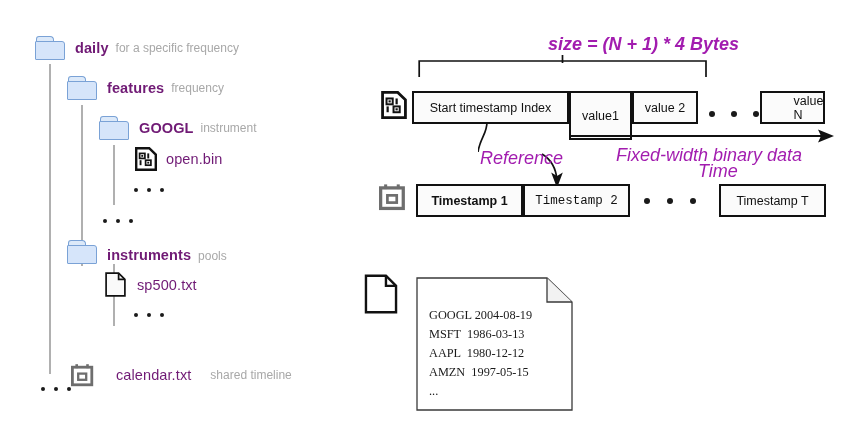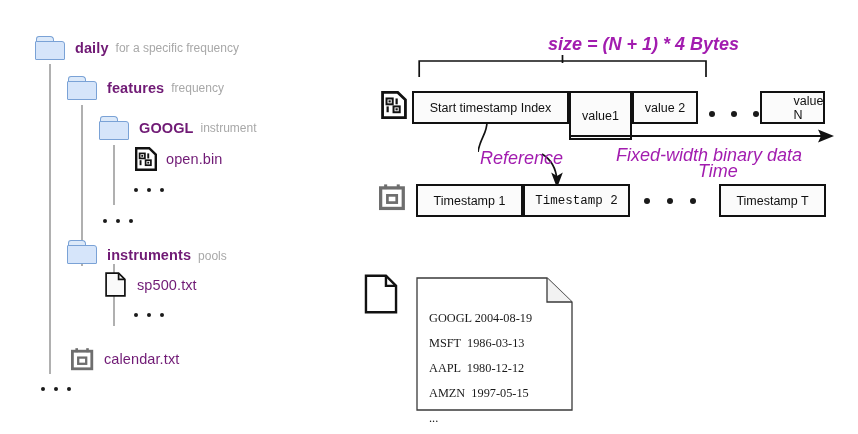--- a/index.html
+++ b/index.html
@@ -39,21 +39,21 @@
   .dbox{position:absolute;border:2.2px solid #111;background:#fbfbfb;
         display:flex;align-items:center;justify-content:center;
         font-size:12.5px;color:#111;box-sizing:border-box;}
   .lbl{position:absolute;font-size:18px;color:#a21caf;white-space:nowrap;font-style:italic;}
   .lbl.b{font-weight:bold;}
 
   
   .sheet{position:absolute;background:#fff;
          box-shadow:2px 2px 0 0 rgba(0,0,0,.18);}
   .sheet .txt{position:absolute;left:14px;top:22px;
-       font-family:"Liberation Serif",serif;font-size:12.3px;line-height:25px;
+       font-family:"Liberation Serif",serif;font-size:12.3px;line-height:19px;
        color:#1a1a1a;white-space:pre;}
 </style>
 </head>
 <body>
 
 <div class="stage">
 
   <div>
 
     <div class="tree-line" style="left:49px;top:64px;height:310px;"></div>
@@ -133,30 +133,31 @@
       </span>
       <span class="name" style="margin-left:11px;font-weight:normal;">sp500.txt</span>
     </div>
 
     <div class="dots" style="left:134px;top:313px;">
       <i></i>
         <i></i>
         <i></i>
     </div>
 
-    <div class="row" style="left:71px;top:347px;">
+    <div class="row" style="left:71px;top:363px;gap:12px;">
       <span class="calicon">
         <svg width="24" height="24" viewBox="0 0 24 24">
           <rect x="4.4" y="1.2" width="2.6" height="4" fill="#6e6e6e"></rect>
           <rect x="15.2" y="1.2" width="2.6" height="4" fill="#6e6e6e"></rect>
           <rect x="1.4" y="4.2" width="19.4" height="17.6" fill="none" stroke="#6e6e6e" stroke-width="2.8"></rect>
           <rect x="7.2" y="10.6" width="8" height="6.2" fill="none" stroke="#6e6e6e" stroke-width="2.3"></rect>
         </svg>
       </span>
       <span class="name" style="margin-left:9px;font-weight:normal;">calendar.txt</span>
+      <span class="note">shared timeline</span>
     </div>
 
     <div class="dots" style="left:41px;top:387px;">
       <i></i>
         <i></i>
         <i></i>
     </div>
   </div>
 
   <div>
@@ -206,21 +207,21 @@
 
     <span class="abs" style="left:379px;top:183px;">
       <svg width="28" height="28" viewBox="0 0 24 24">
         <rect x="4.4" y="1.2" width="2.6" height="4" fill="#6e6e6e"></rect>
         <rect x="15.2" y="1.2" width="2.6" height="4" fill="#6e6e6e"></rect>
         <rect x="1.4" y="4.2" width="19.4" height="17.6" fill="none" stroke="#6e6e6e" stroke-width="2.8"></rect>
         <rect x="7.2" y="10.6" width="8" height="6.2" fill="none" stroke="#6e6e6e" stroke-width="2.3"></rect>
       </svg>
     </span>
 
-    <div class="dbox" style="left:416px;top:184px;width:107px;height:33px;">Timestamp 1</div>
+    <div class="dbox" style="left:416px;top:184px;width:107px;height:33px;font-weight:bold;">Timestamp 1</div>
     <div class="dbox" style="left:523px;top:184px;width:107px;height:33px;font-family:Liberation Mono, monospace;">Timestamp 2</div>
     <div class="dbox" style="left:719px;top:184px;width:107px;height:33px;">Timestamp T</div>
     <div class="dots" style="left:644px;top:198px;gap:17px;">
       <i style="width:6px;height:6px;"></i>
         <i style="width:6px;height:6px;"></i>
         <i style="width:6px;height:6px;"></i>
     </div>
   </div>
 
   <div>

